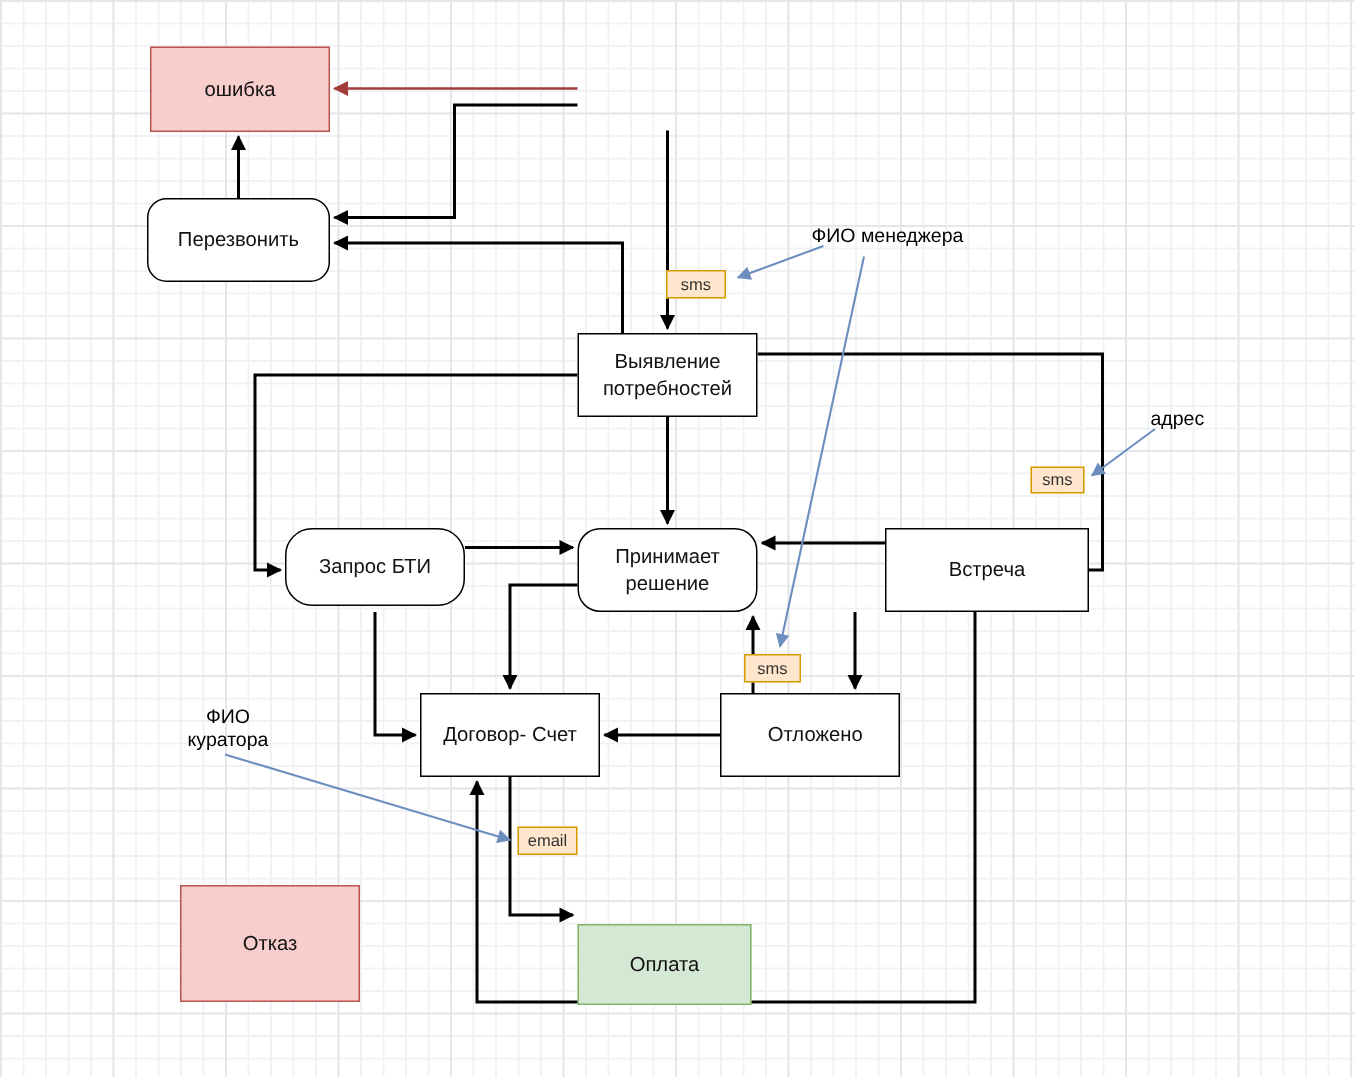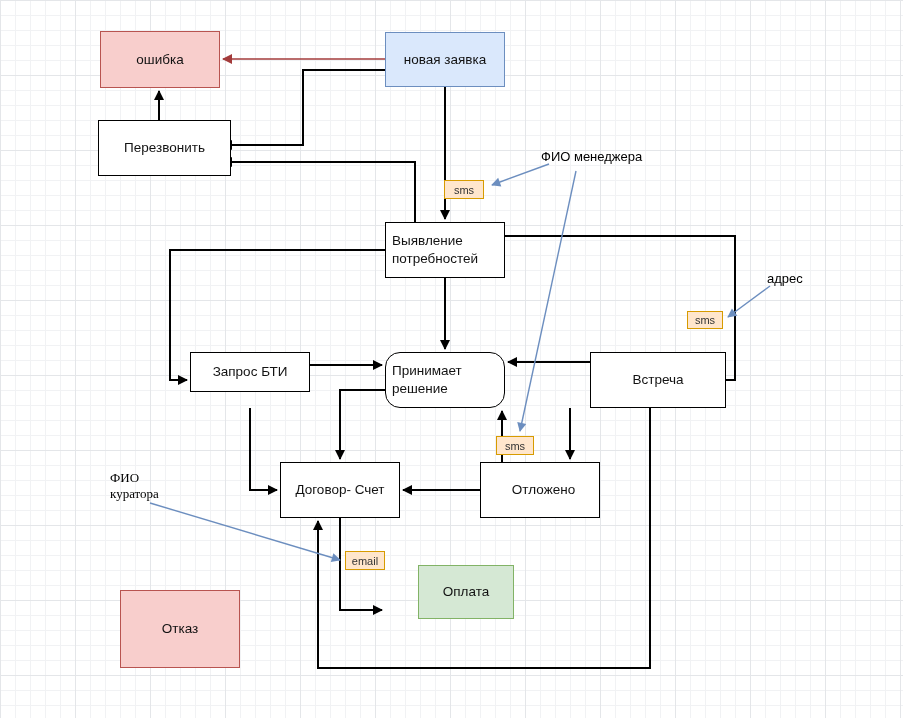--- a/index.html
+++ b/index.html
@@ -17,38 +17,38 @@
     background-size:75px 75px, 75px 75px, 15px 15px, 15px 15px;
   }
   svg.connectors{position:absolute;left:0;top:0;width:903px;height:718px;}
   g.edge path{fill:none;}
   .edge-black path{stroke:#000000;stroke-width:2;}
   .edge-red path{stroke:#a33b3b;stroke-width:1.6;}
   .edge-blue path{stroke:#6c8ebf;stroke-width:1.4;}
   .node{
     position:absolute;box-sizing:border-box;
     display:flex;align-items:center;justify-content:center;
-    font-size:13.5px;line-height:1.3;color:#121212;
+    text-align:center;font-size:13.5px;line-height:1.3;color:#121212;
     background:#ffffff;border:1px solid #000000;
     padding:2px 6px;
   }
   .node.pink{background:#f8cecc;border-color:#b85450;}
   .node.blue{background:#dae8fc;border-color:#6c8ebf;}
   .node.green{background:#d5e8d4;border-color:#82b366;}
   .badge{
     position:absolute;box-sizing:border-box;
     display:flex;align-items:center;justify-content:center;
     font-size:11px;color:#333333;
     background:#ffe6cc;border:1px solid #d79b00;
   }
   .note{
     position:absolute;font-size:13px;color:#000000;
     white-space:pre-line;
   }
-  .note.center{font-family:Liberation Serif, serif;}
+  .note.center{text-align:center;}
 </style>
 </head>
 <body>
 
 <div class="canvas">
 
   <svg class="connectors" xmlns="http://www.w3.org/2000/svg">
     <defs>
       <marker id="arrow-black" viewBox="0 0 12 12" refX="10" refY="6" markerWidth="12" markerHeight="12" orient="auto" markerUnits="userSpaceOnUse">
         <path d="M1 1 L11 6 L1 11 z" fill="#000000"></path>
@@ -123,37 +123,36 @@
     <g class="edge edge-blue">
       <path d="M 770 286 L 728 317" marker-end="url(#arrow-blue)"></path>
     </g>
     <g class="edge edge-blue">
       <path d="M 150 503 L 340 560" marker-end="url(#arrow-blue)"></path>
     </g>
   </svg>
 
   <div class="node pink" style="left:100px;top:31px;width:120px;height:57px;">ошибка</div>
 
-  <div class="node blue" style="left:385px;top:32px;width:120px;height:55px;">новая заявка</div>
 
-  <div class="node" style="left:98px;top:120px;width:133px;height:56px;">Перезвонить</div>
+  <div class="node" style="left:98px;top:132px;width:122px;height:56px;border-radius:13px;">Перезвонить</div>
 
   <div class="node" style="left:385px;top:222px;width:120px;height:56px;">Выявление потребностей</div>
 
-  <div class="node" style="left:190px;top:352px;width:120px;height:40px;">Запрос БТИ</div>
+  <div class="node" style="left:190px;top:352px;width:120px;height:52px;border-radius:18px;">Запрос БТИ</div>
 
   <div class="node" style="left:385px;top:352px;width:120px;height:56px;border-radius:15px;">Принимает решение</div>
 
   <div class="node" style="left:590px;top:352px;width:136px;height:56px;">Встреча</div>
 
   <div class="node" style="left:280px;top:462px;width:120px;height:56px;">Договор- Счет</div>
 
   <div class="node" style="left:480px;top:462px;width:120px;height:56px;padding-left:13px;">Отложено</div>
 
-  <div class="node green" style="left:385px;top:565px;width:96px;height:54px;margin-left:33px;">Оплата</div>
+  <div class="node green" style="left:385px;top:616px;width:116px;height:54px;">Оплата</div>
 
   <div class="node pink" style="left:120px;top:590px;width:120px;height:78px;">Отказ</div>
 
   <div class="badge" style="left:444px;top:180px;width:40px;height:19px;">sms</div>
 
   <div class="badge" style="left:496px;top:436px;width:38px;height:19px;">sms</div>
 
   <div class="badge" style="left:687px;top:311px;width:36px;height:18px;">sms</div>
 
   <div class="badge" style="left:345px;top:551px;width:40px;height:19px;">email</div>

